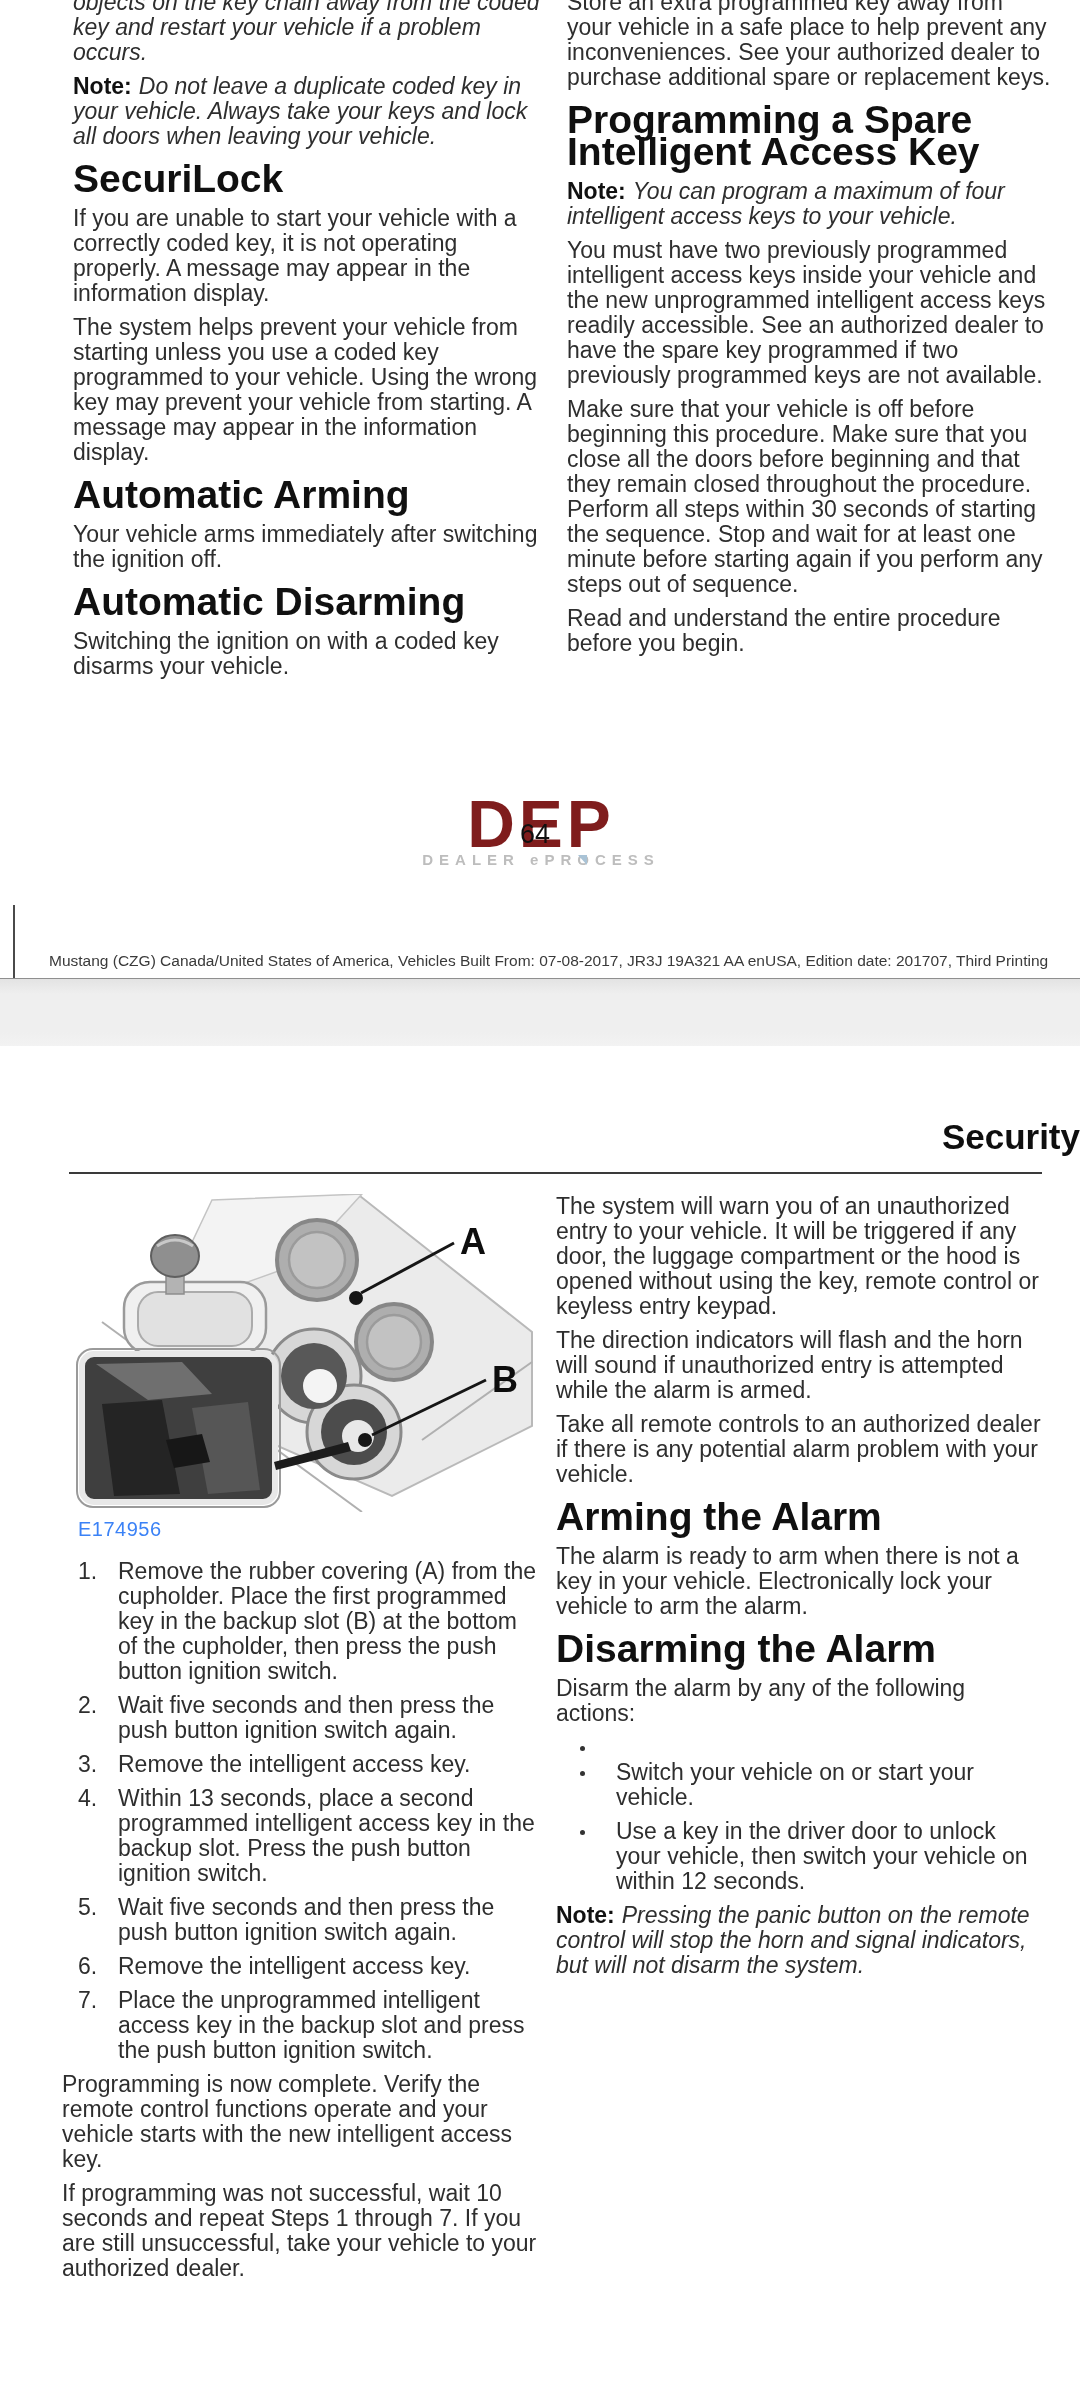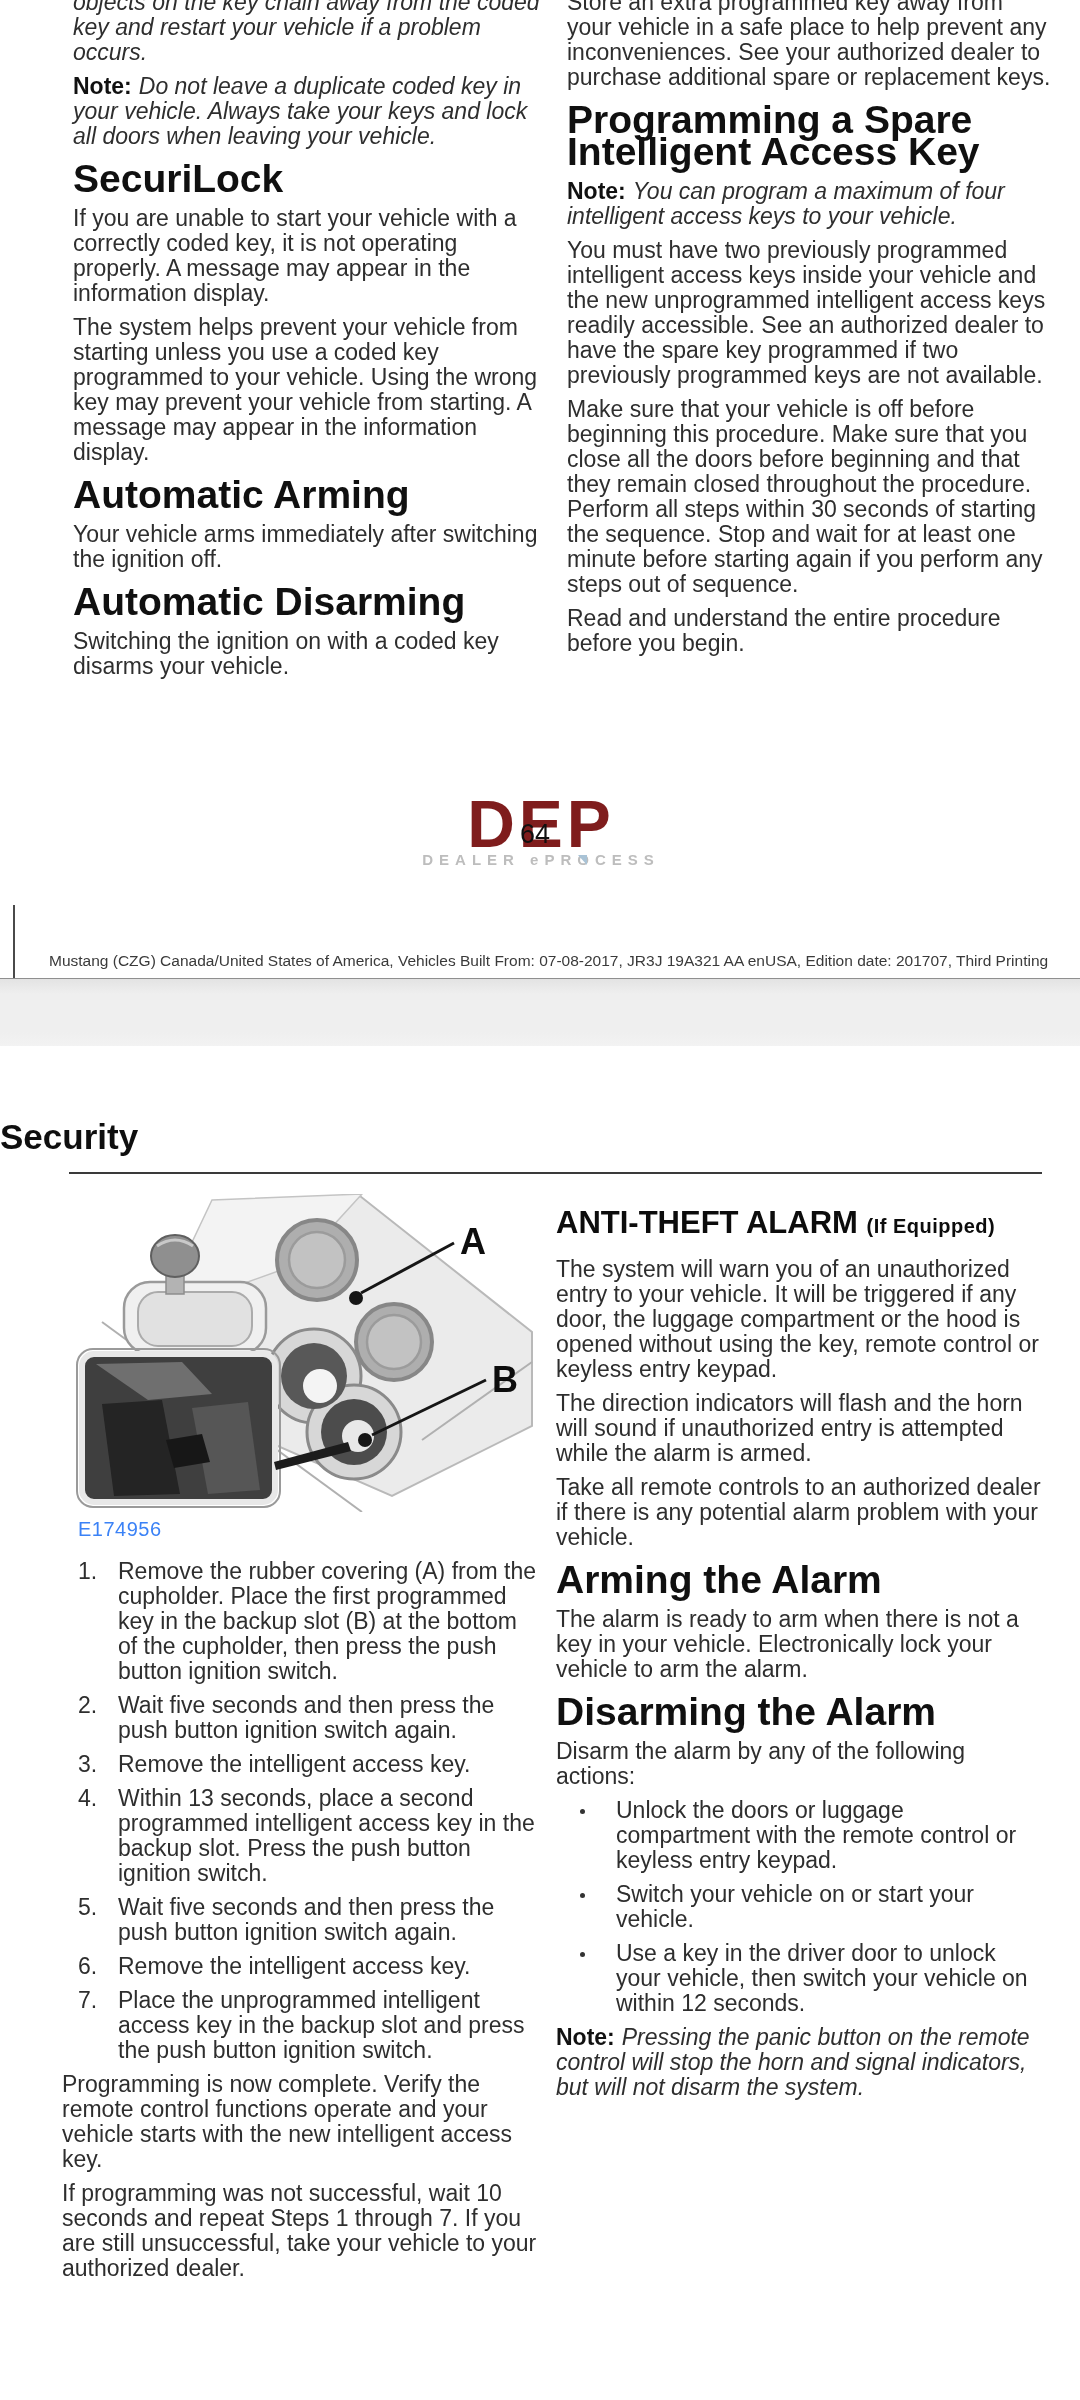--- a/index.html
+++ b/index.html
@@ -49,21 +49,21 @@
     background:linear-gradient(180deg,#e3e3e3 0%,#efefef 22%,#efefef 78%,#f3f3f3 100%);
     border-top:1px solid #8f8f8f;
   }
   .corner65{
     position:absolute;left:5px;top:1046px;width:13px;height:25px;
     border-left:2px solid #555;border-bottom:2px solid #555;background:#fff;
   }
   
   .page65{position:absolute;top:1046px;left:0;width:1080px;height:1354px;background:#fff;}
   .sec-title{
-    text-align:left;font-size:35px;line-height:38px;font-weight:bold;color:#0f0f0f;
+    text-align:right;font-size:35px;line-height:38px;font-weight:bold;color:#0f0f0f;
     margin:0;padding-top:72px;
   }
   .sec-rule{height:0;border-top:2px solid #3a3a3a;margin:16px 0 0 69px;width:973px;}
   .p65-cols{position:relative;margin-top:20px;}
   .col-left65{left:62px;width:478px;top:0;}
   .col-right65{left:556px;width:486px;top:0;}
   .col-right65 h2{margin:12px 0 14px 0;font-size:31px;line-height:34px;color:#0c0c0c;font-weight:bold;}
   .col-right65 h2 .suffix{font-size:20px;letter-spacing:.5px;}
   
   .figure-wrap{width:478px;}
@@ -207,35 +207,30 @@
           <div class="step">
             <span class="num">7.</span>
             <span class="txt">Place the unprogrammed intelligent access key in the backup slot and press the push button ignition switch.</span>
           </div>
         </div>
         <p class="mt4">Programming is now complete. Verify the remote control functions operate and your vehicle starts with the new intelligent access key.</p>
         <p>If programming was not successful, wait 10 seconds and repeat Steps 1 through 7. If you are still unsuccessful, take your vehicle to your authorized dealer.</p>
       </div>
 
       <div class="col col-right65">
-        <h2>
-          <span>ANTI-THEFT ALARM</span>
-          <span class="suffix">(If Equipped)</span>
-        </h2>
         <p>The system will warn you of an unauthorized entry to your vehicle. It will be triggered if any door, the luggage compartment or the hood is opened without using the key, remote control or keyless entry keypad.</p>
         <p>The direction indicators will flash and the horn will sound if unauthorized entry is attempted while the alarm is armed.</p>
         <p>Take all remote controls to an authorized dealer if there is any potential alarm problem with your vehicle.</p>
         <h3>Arming the Alarm</h3>
         <p>The alarm is ready to arm when there is not a key in your vehicle. Electronically lock your vehicle to arm the alarm.</p>
         <h3>Disarming the Alarm</h3>
         <p>Disarm the alarm by any of the following actions:</p>
 
         <div class="bullet">
           <span class="dotcell"></span>
-          <span class="txt">Unlock the doors or luggage compartment with the remote control or keyless entry keypad.</span>
         </div>
         <div class="bullet">
           <span class="dotcell"></span>
           <span class="txt">Switch your vehicle on or start your vehicle.</span>
         </div>
         <div class="bullet">
           <span class="dotcell"></span>
           <span class="txt">Use a key in the driver door to unlock your vehicle, then switch your vehicle on within 12 seconds.</span>
         </div>
 

